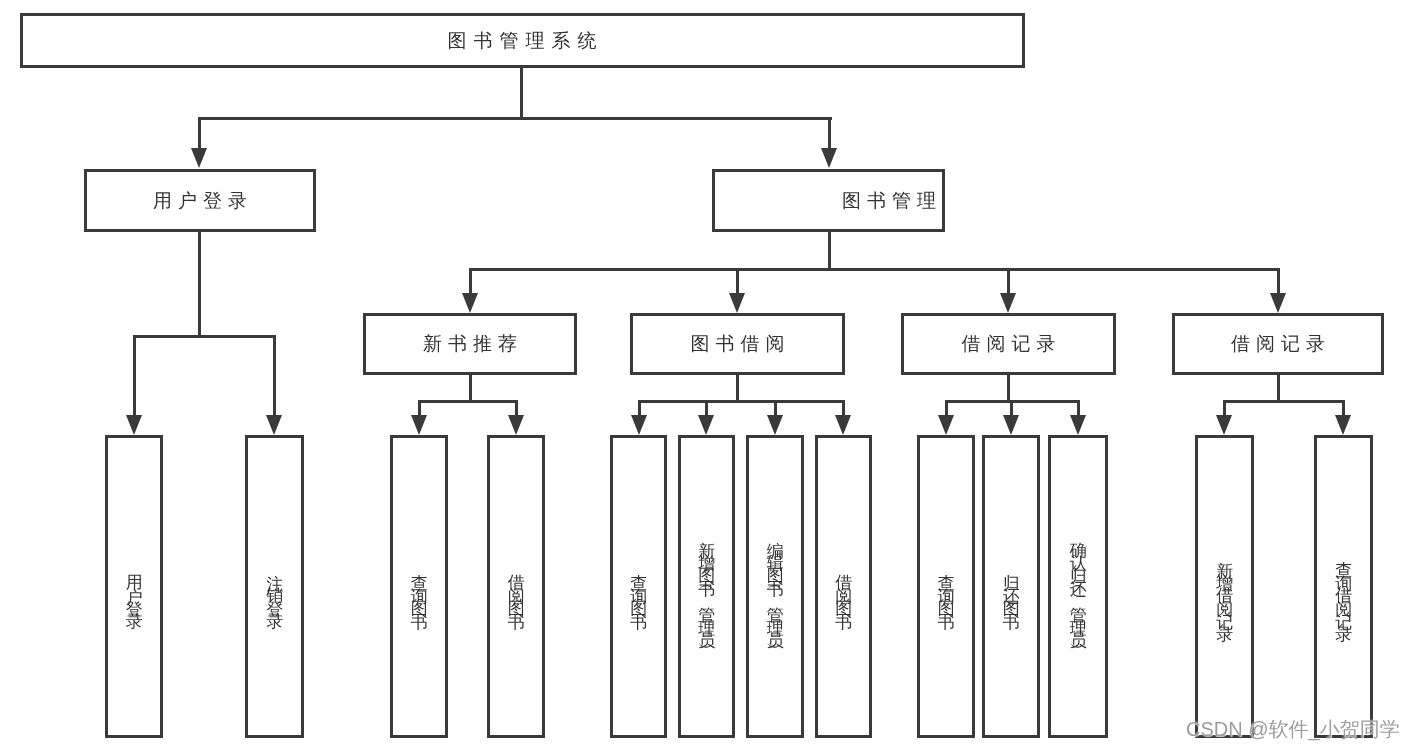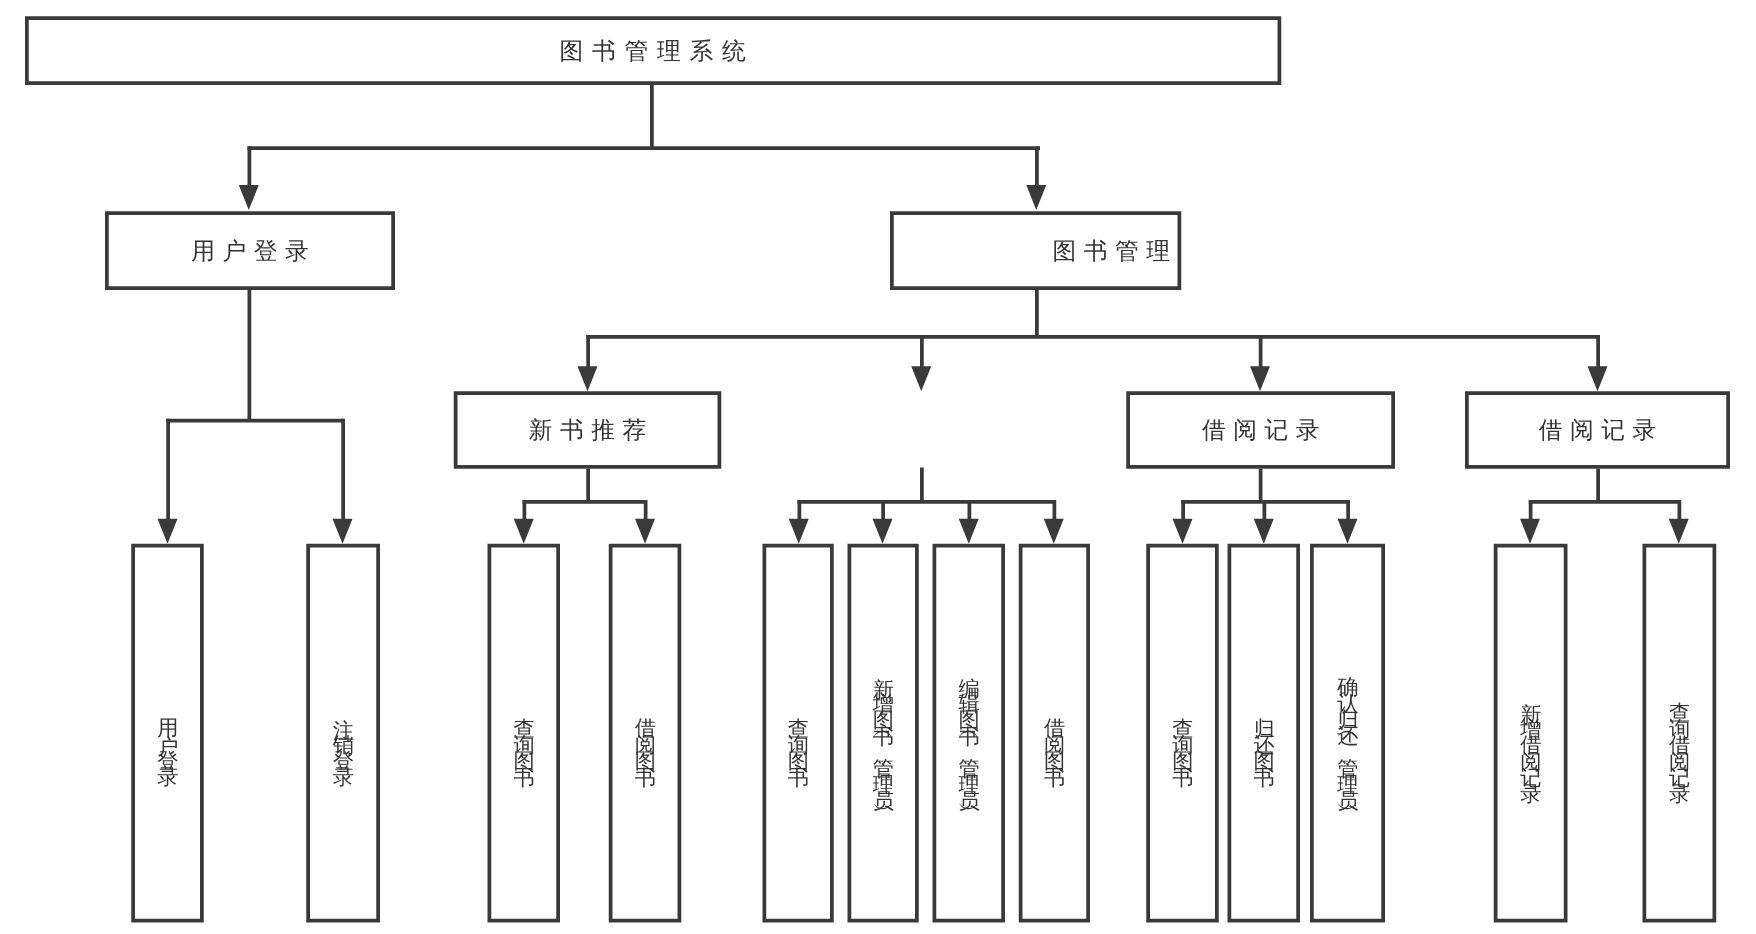--- a/index.html
+++ b/index.html
@@ -124,20 +124,23 @@
   <div class="box" style="left:84px;top:169px;width:232px;height:63px;">
     <span class="hlabel">用户登录</span>
   </div>
   <div class="box" style="left:712px;top:169px;width:233px;height:63px;justify-content:flex-end;">
     <span class="hlabel">图书管理</span>
   </div>
 
   <div class="box" style="left:363px;top:313px;width:214px;height:62px;">
     <span class="hlabel">新书推荐</span>
   </div>
+  <div class="box" style="left:630px;top:313px;width:215px;height:62px;">
+    <span class="hlabel">图书借阅</span>
+  </div>
   <div class="box" style="left:901px;top:313px;width:215px;height:62px;">
     <span class="hlabel">借阅记录</span>
   </div>
   <div class="box" style="left:1172px;top:313px;width:212px;height:62px;">
     <span class="hlabel">借阅记录</span>
   </div>
 
   <div class="box" style="left:105px;top:435px;width:58px;height:303px;">
     <span class="vlabel">用户登录</span>
   </div>
@@ -175,14 +178,15 @@
     <span class="vlabel">确认归还（管理员）</span>
   </div>
 
   <div class="box" style="left:1195px;top:435px;width:59px;height:303px;">
     <span class="vlabel">新增借阅记录</span>
   </div>
   <div class="box" style="left:1314px;top:435px;width:59px;height:303px;">
     <span class="vlabel">查询借阅记录</span>
   </div>
 
+  <div class="watermark">CSDN @软件_小贺同学</div>
 
 </div>
 
 </body></html>

